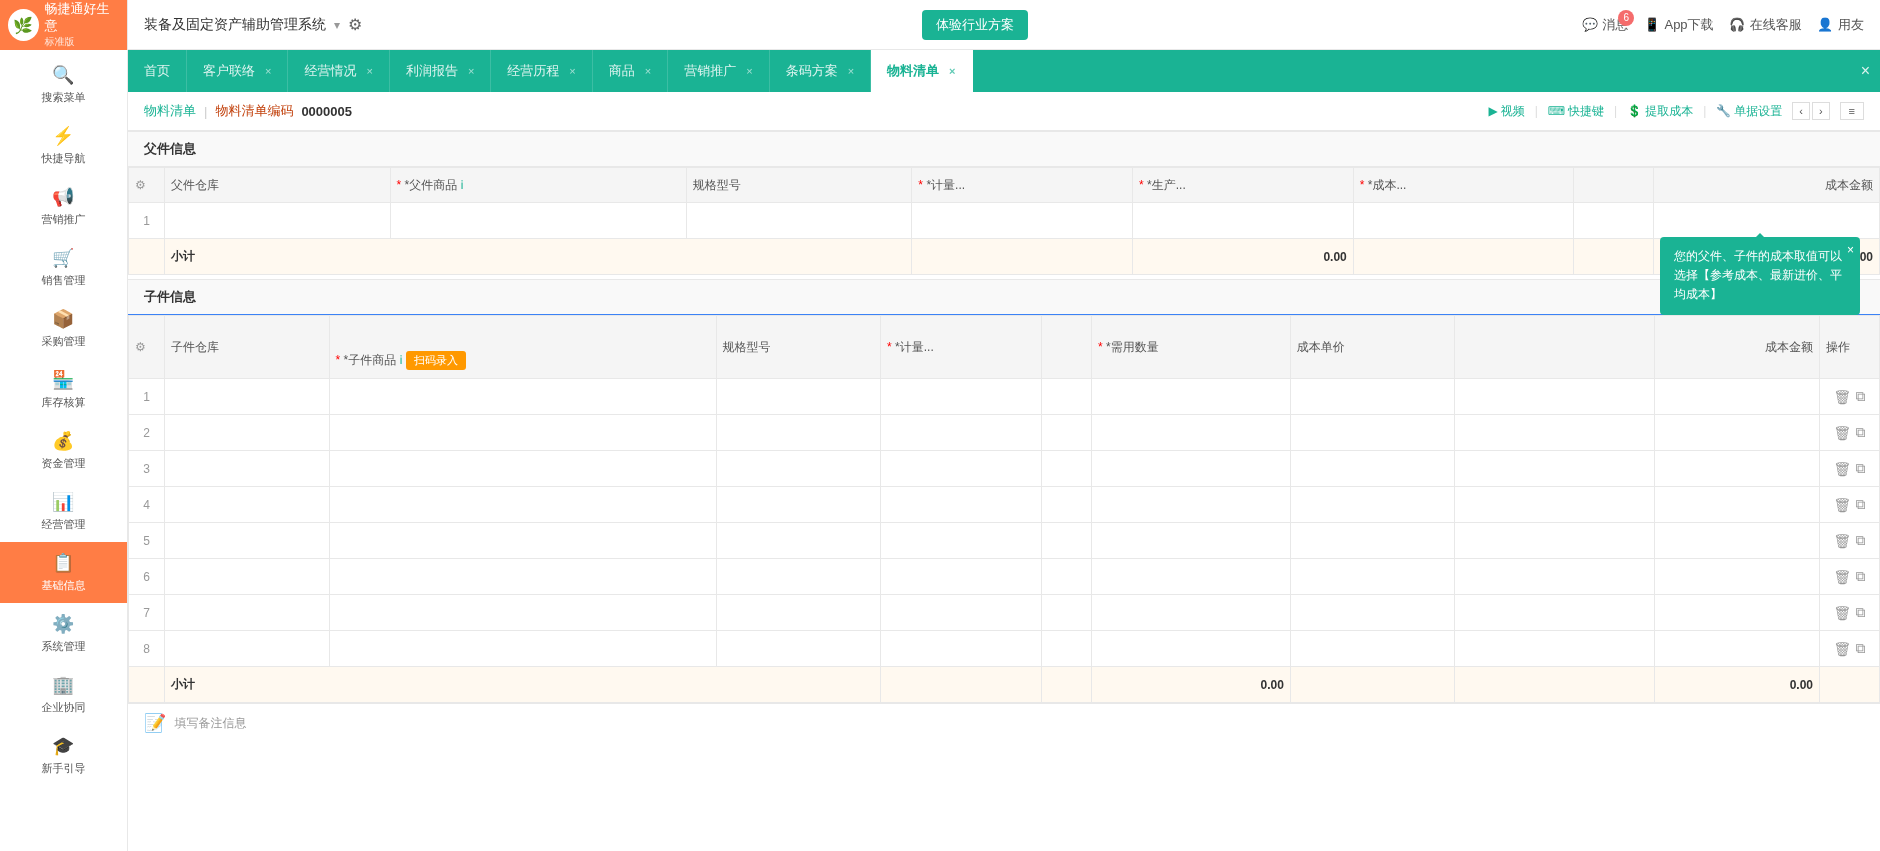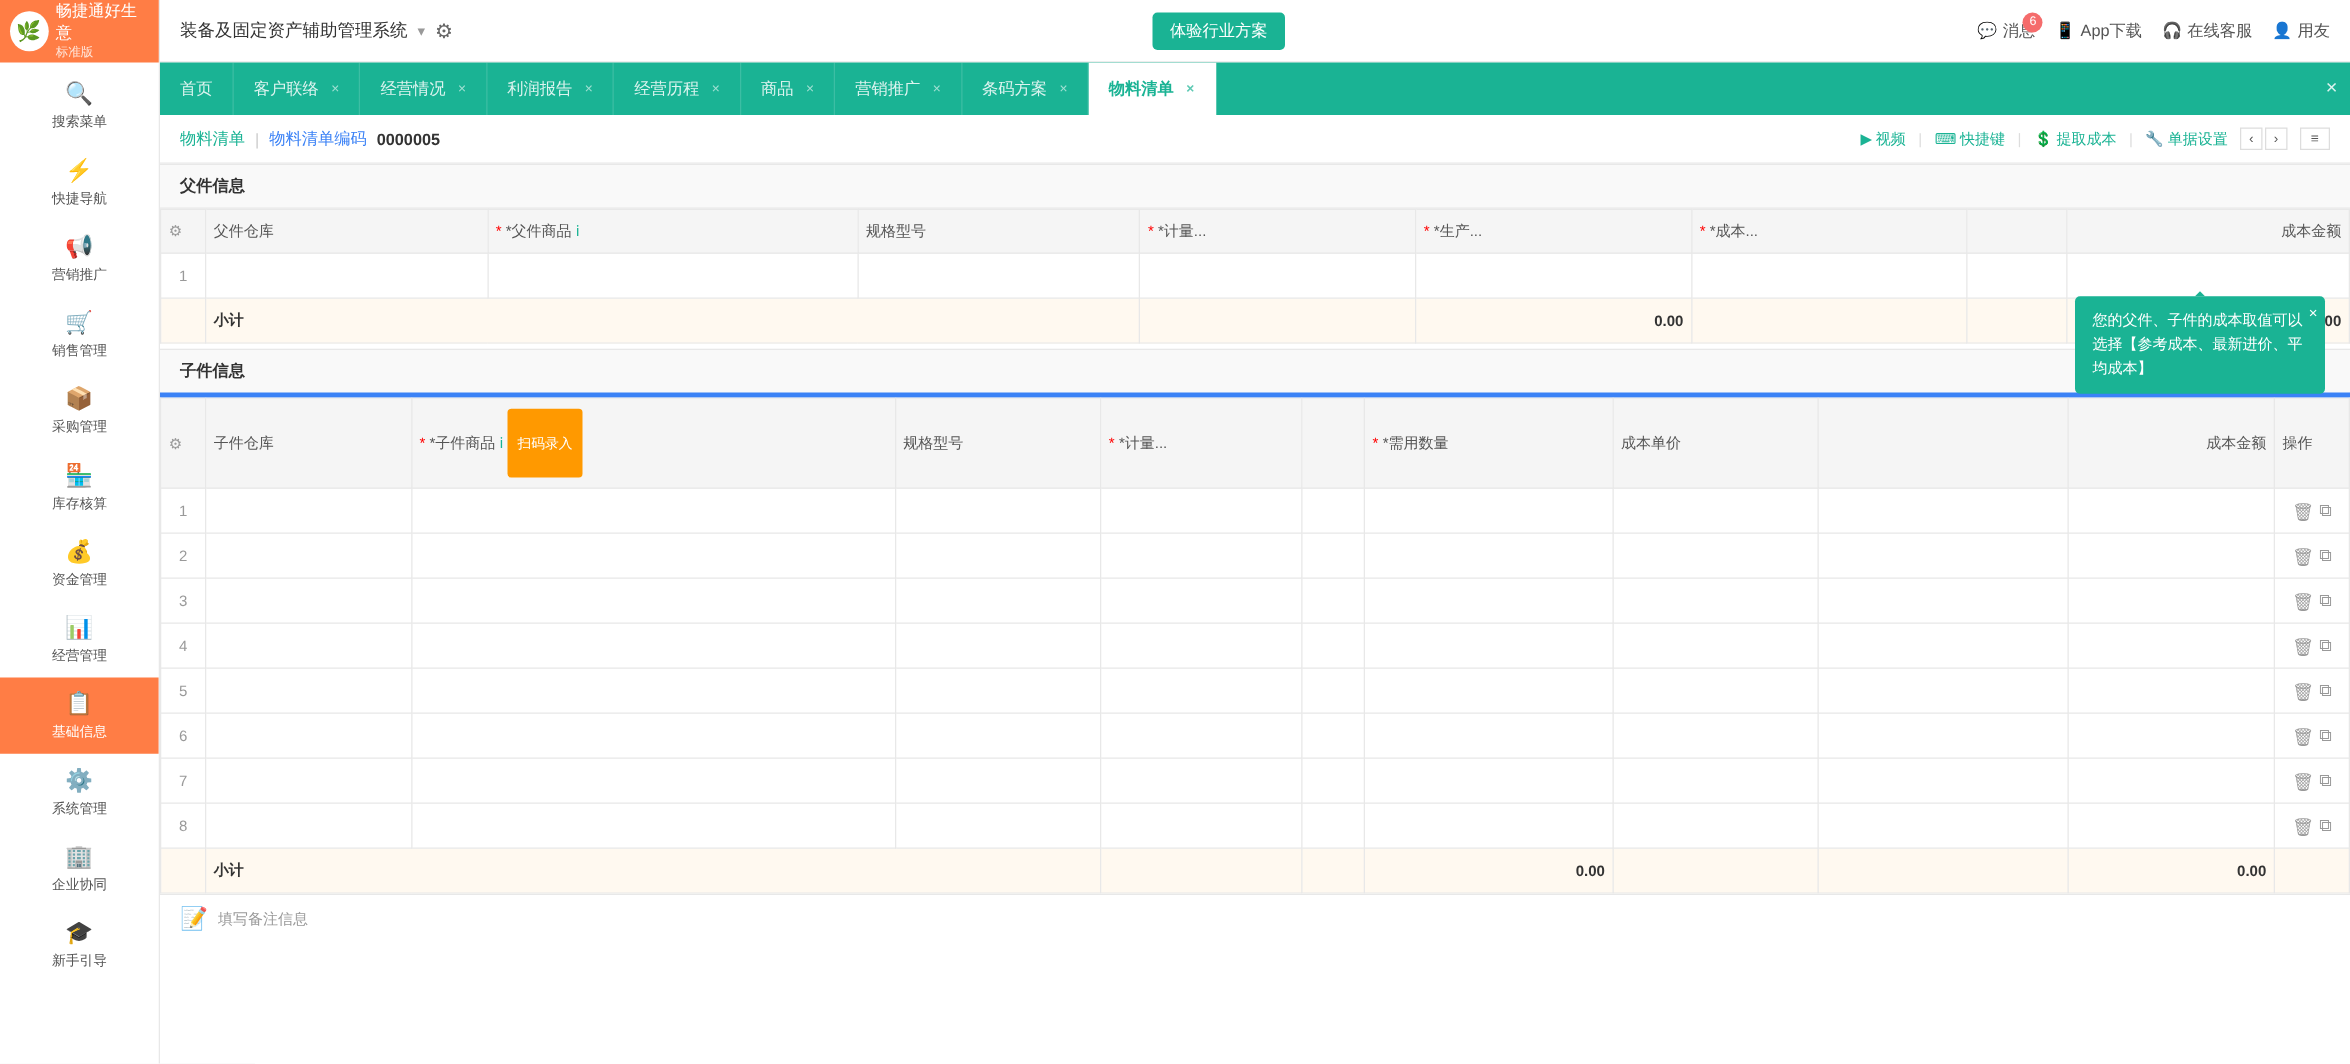--- a/index.html
+++ b/index.html
@@ -57,21 +57,21 @@
     .data-table { width: 100%; border-collapse: collapse; font-size: 12px; }
     .data-table th { background: #f5f5f5; padding: 8px 6px; text-align: left; border: 1px solid #e8e8e8; color: #555; font-weight: normal; white-space: nowrap; }
     .data-table th .required { color: #f00; }
     .data-table td { padding: 6px 6px; border: 1px solid #e8e8e8; color: #333; height: 36px; }
     .data-table tr.subtotal td { background: #fff9f0; font-weight: bold; color: #333; }
     .data-table .row-num { color: #999; text-align: center; width: 30px; }
     .data-table .text-right { text-align: right; }
     .table-settings-icon { color: #999; cursor: pointer; }
 
     
-    .scan-btn { background: #ff9900; color: #fff; border: none; padding: 20px 8px; border-radius: 3px; font-size: 11px; cursor: pointer; }
+    .scan-btn { background: #ff9900; color: #fff; border: none; padding: 2px 8px; border-radius: 3px; font-size: 11px; cursor: pointer; margin-top: 27px; }
 
     
     .action-icons { display: flex; gap: 4px; justify-content: center; align-items: center; }
     .action-icon { color: #999; cursor: pointer; font-size: 14px; }
 
     
     .tooltip-box { position: absolute; right: 20px; top: 145px; background: #1ab394; color: #fff; padding: 10px 14px; border-radius: 4px; font-size: 12px; max-width: 200px; line-height: 1.6; z-index: 100; }
     .tooltip-box::before { content: ''; position: absolute; top: -8px; left: 50%; transform: translateX(-50%); border: 4px solid transparent; border-bottom-color: #1ab394; }
     .tooltip-close { position: absolute; top: 4px; right: 6px; cursor: pointer; font-size: 12px; }
 
@@ -219,21 +219,21 @@
   <div class="content">
 
     <div class="tooltip-box">
       <span class="tooltip-close">×</span>
       <span>您的父件、子件的成本取值可以选择【参考成本、最新进价、平均成本】</span>
     </div>
 
     <div class="page-header">
       <span class="page-header-tab">物料清单</span>
       <span class="page-header-sep">|</span>
-      <span style="color:#3b82f6;">物料清单编码</span>
+      <span style="color:#c2410c;">物料清单编码</span>
       <span style="color:#333;font-weight:bold;">0000005</span>
       <div class="page-header-actions">
         <span class="page-header-action">
           <span>▶</span>
           <span>视频</span>
         </span>
         <span class="page-header-divider">|</span>
         <span class="page-header-action">
           <span>⌨</span>
           <span>快捷键</span>
@@ -303,21 +303,21 @@
             <td class="text-right"></td>
             <td class="text-right">0.00</td>
             <td></td>
             <td></td>
             <td class="text-right">0.00</td>
           </tr>
         </tbody>
       </table>
     </div>
 
-    <div class="section-header" style="padding:8px 16px;font-weight:bold;font-size:13px;background:#f9f9f9;border-bottom:4px solid #3b82f6;border-top:1px solid #e8e8e8;margin-top:4px;">子件信息</div>
+    <div class="section-header" style="padding:8px 16px;font-weight:bold;font-size:13px;background:#f9f9f9;border-bottom:1px solid #3b82f6;border-top:1px solid #e8e8e8;margin-top:4px;">子件信息</div>
     <div style="overflow-x:auto;">
       <table class="data-table">
         <thead>
           <tr>
             <th style="width:36px;"><span class="table-settings-icon">⚙</span></th>
             <th>子件仓库</th>
             <th>
               <span class="required">*</span>
               <span>*子件商品</span>
               <span style="color:#1ab394;cursor:pointer;">ℹ</span>

